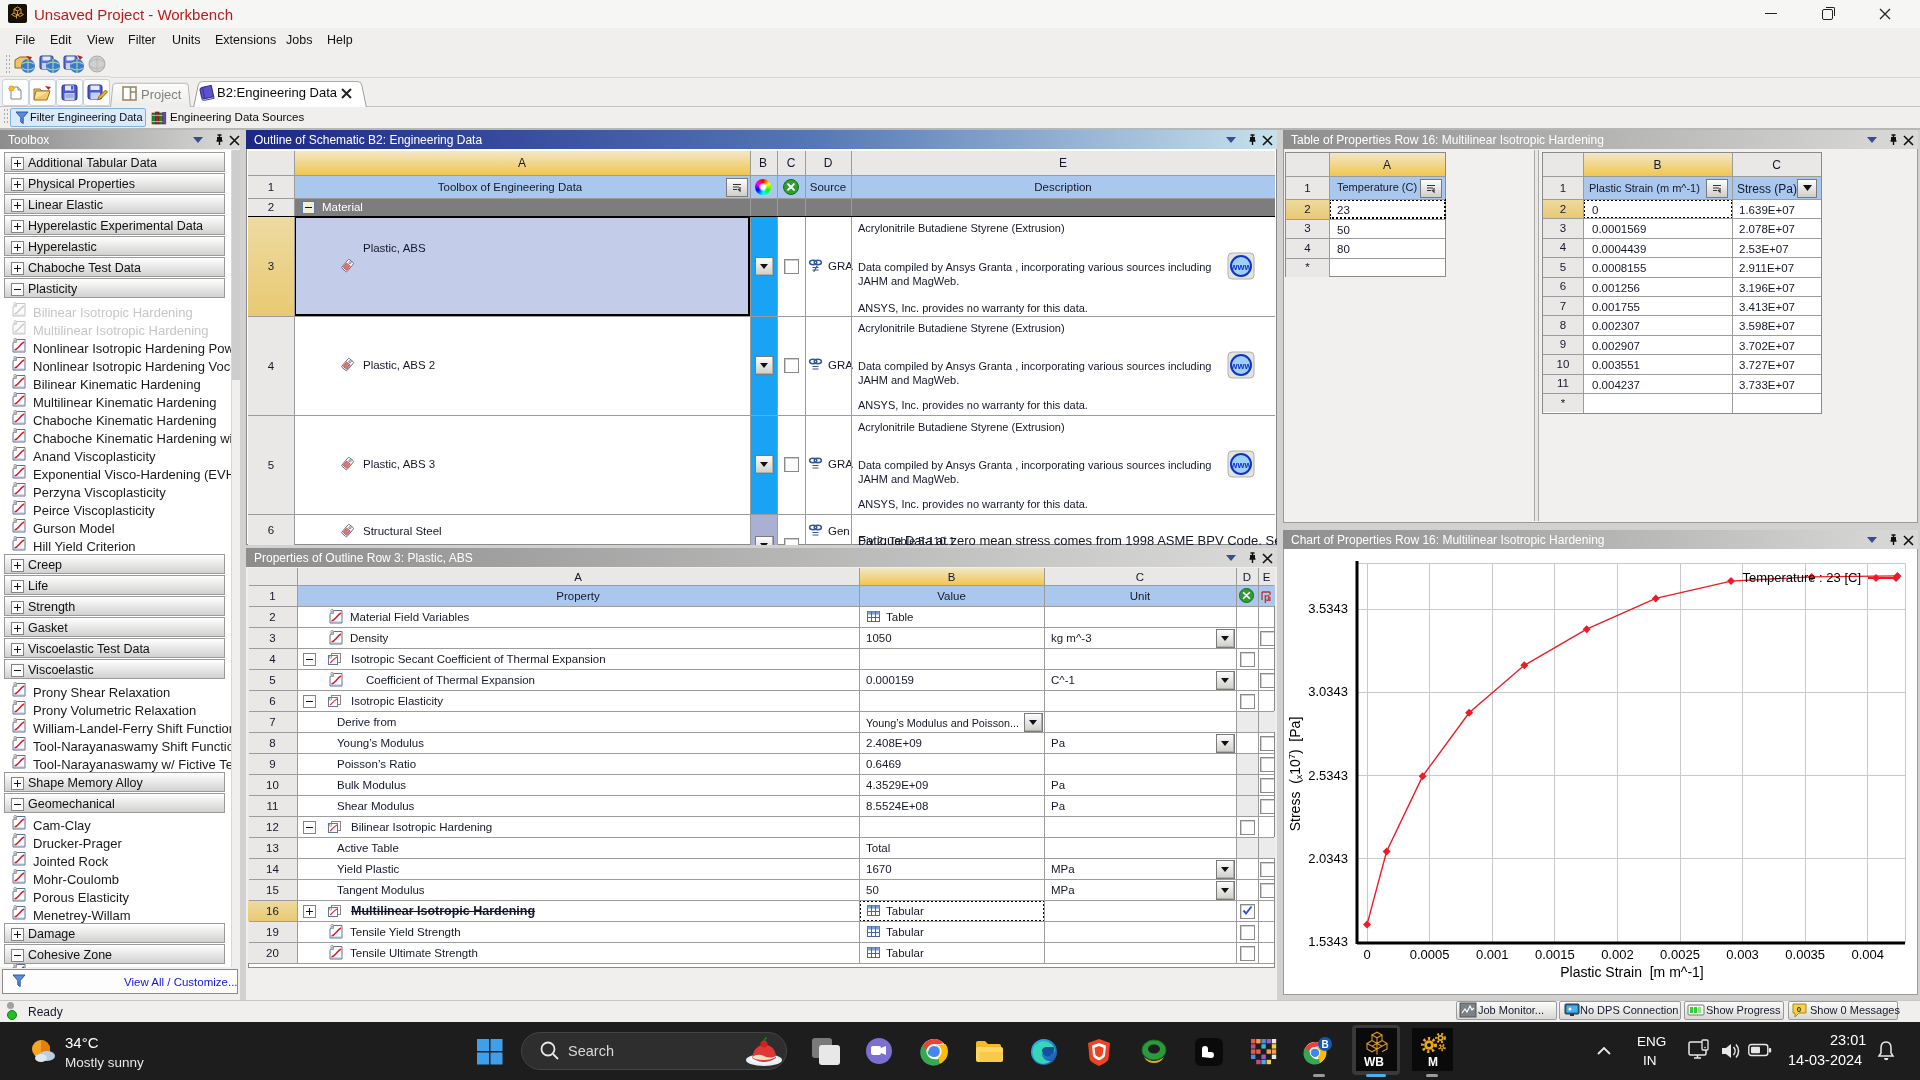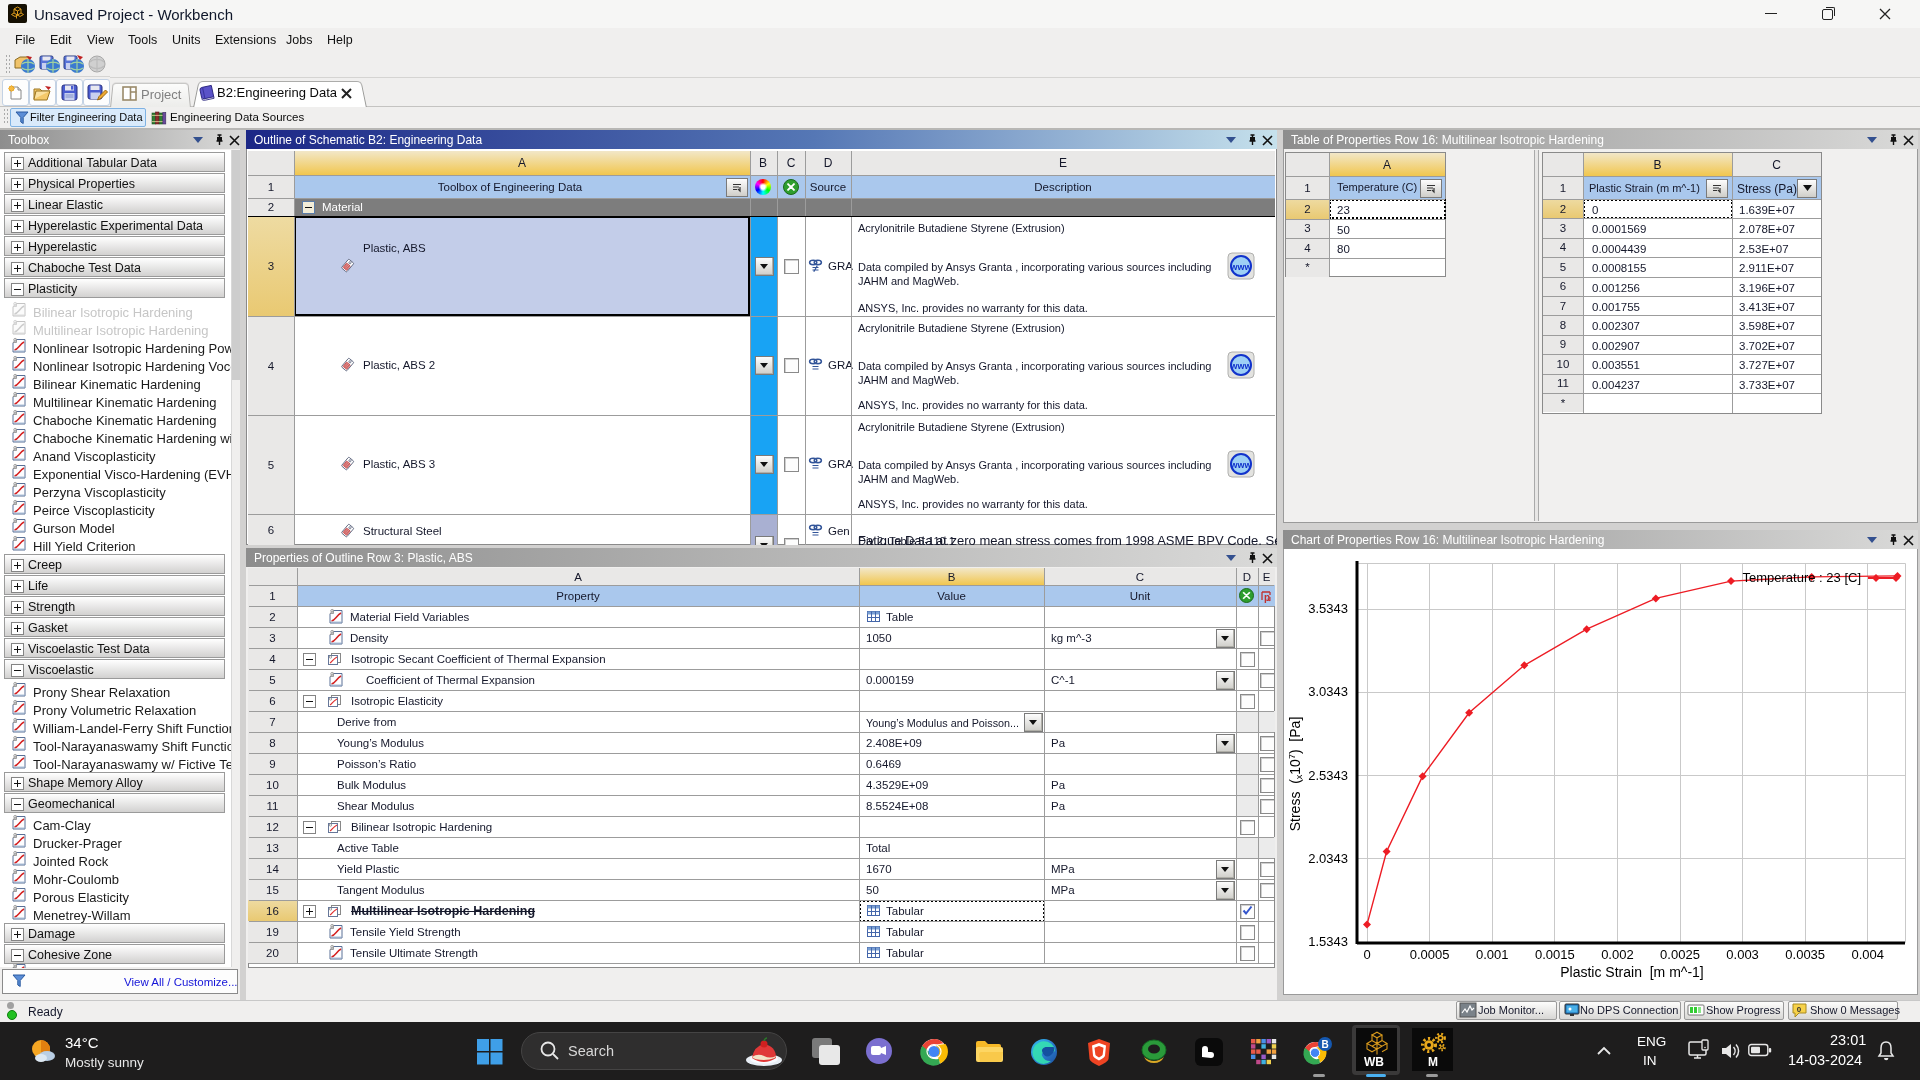--- a/index.html
+++ b/index.html
@@ -102,33 +102,33 @@
 </svg>
 
 <div class="ab" style="left:0;top:0;width:1920px;height:28px;background:#f6f6f5"></div>
 <div class="ab" style="left:8px;top:4px;width:19px;height:19px;background:#151003;border-radius:2px">
 <svg width="19" height="19" viewBox="0 0 19 19" style="left:0;top:0">
       <g stroke="#d99a1c" stroke-width="1" fill="none">
         <path d="M6 5 l3.5-2 3.5 2 -3.5 2 z M6 5 v4 l3.5 2 v-4 z M13 5 v4 l-3.5 2 M6 9 l-2.5 1.5 3.5 2 3.5-2 M13 9 l2.5 1.5 -3.5 2 -3.5-2 v4"></path>
       </g>
     </svg>
 </div>
-<div class="tx" style="left:34px;top:7px;font-size:15px;color:#0f172a">Unsaved Project - Workbench</div>
+<div class="tx" style="left:34px;top:7px;font-size:15px;color:#b91c1c">Unsaved Project - Workbench</div>
 <div class="ab" style="left:1765px;top:13px;width:12px;height:1px;background:#222"></div>
 <div class="ab" style="left:1822px;top:9px;width:9px;height:9px;border:1.2px solid #222;border-radius:2px"></div>
 <div class="ab" style="left:1826px;top:7px;width:8px;height:8px;border-top:1.2px solid #222;border-right:1.2px solid #222;border-radius:0 2px 0 0"></div>
 <svg style="left:1879px;top:8px" width="12" height="12">
     <path d="M1 1 L11 11 M11 1 L1 11" stroke="#222" stroke-width="1.3"></path>
   </svg>
 
 <div class="ab" style="left:0;top:28px;width:1920px;height:24px;background:#f0efee"></div>
 <div class="tx" style="left:15px;top:34px;font-size:12.5px;color:#111">File</div>
 <div class="tx" style="left:50px;top:34px;font-size:12.5px;color:#111">Edit</div>
 <div class="tx" style="left:87px;top:34px;font-size:12.5px;color:#111">View</div>
-<div class="tx" style="left:128px;top:34px;font-size:12.5px;color:#111">Tools</div>
+<div class="tx" style="left:128px;top:34px;font-size:12.5px;color:#111">Filter</div>
 <div class="tx" style="left:172px;top:34px;font-size:12.5px;color:#111">Units</div>
 <div class="tx" style="left:215px;top:34px;font-size:12.5px;color:#111">Extensions</div>
 <div class="tx" style="left:286px;top:34px;font-size:12.5px;color:#111">Jobs</div>
 <div class="tx" style="left:327px;top:34px;font-size:12.5px;color:#111">Help</div>
 
 <div class="ab" style="left:0;top:52px;width:1920px;height:25px;background:#f0efee"></div>
 <div class="ab" style="left:6px;top:55px;width:1px;height:18px;background:repeating-linear-gradient(#aaa 0 2px,transparent 2px 4px)"></div>
 <div class="ab" style="left:9px;top:55px;width:1px;height:18px;background:repeating-linear-gradient(#aaa 0 2px,transparent 2px 4px)"></div>
 <svg style="left:14px;top:54px" width="22" height="21">
     <path d="M1 6 l5-3 9 0 0 11 -14 0 z" fill="#f0c36a" stroke="#8a6a20"></path>

